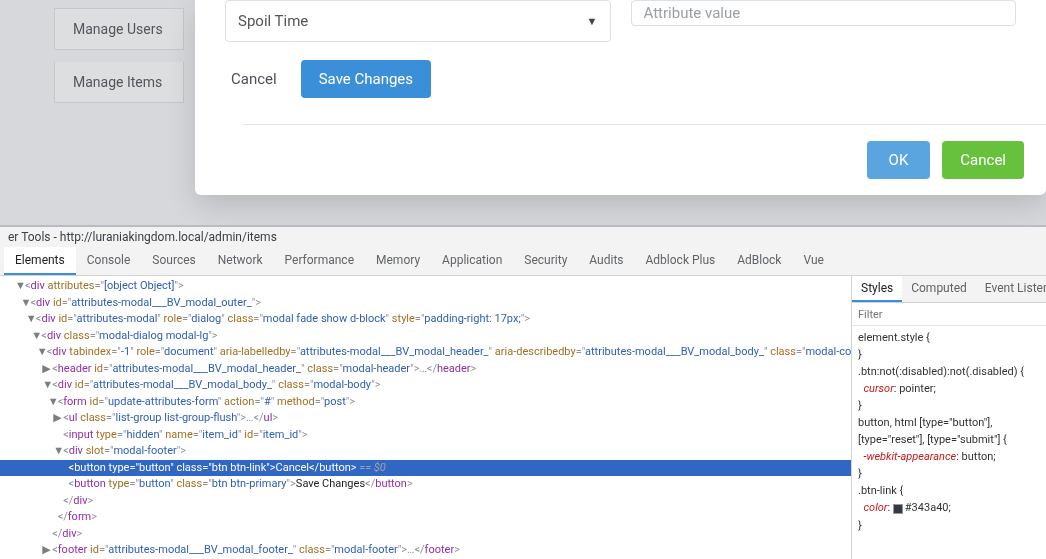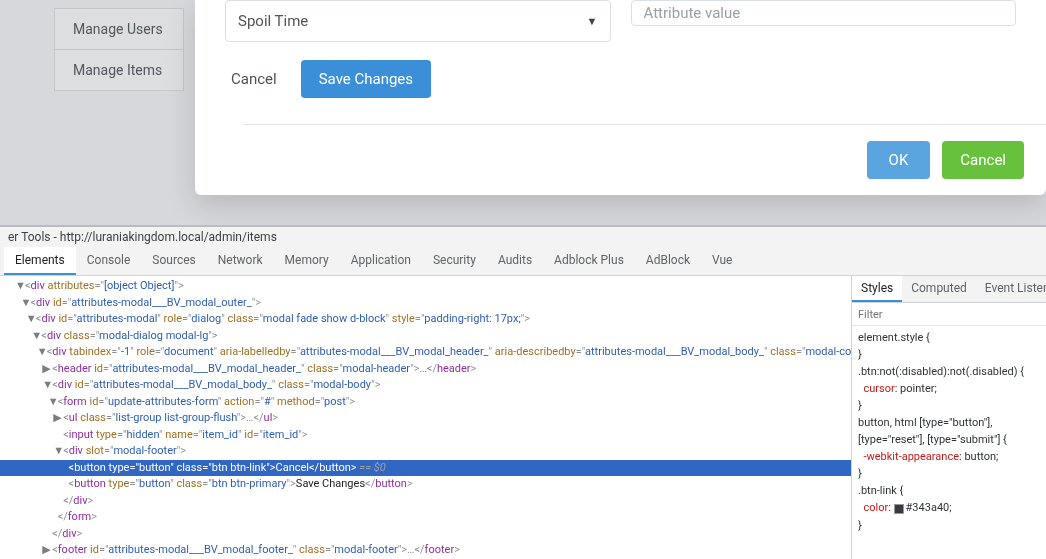--- a/index.html
+++ b/index.html
@@ -1,19 +1,19 @@
 <!DOCTYPE html>
 <html><head>
 <meta charset="utf-8">
 <style>
 * { margin: 0; padding: 0; box-sizing: border-box; font-family: -apple-system, BlinkMacSystemFont, "Segoe UI", Roboto, sans-serif; }
 body { width: 1046px; height: 559px; overflow: hidden; background: #f5f6f8; position: relative; }
 
 .page-bg { position: absolute; top: 0; left: 0; right: 0; height: 225px; background: #e9ebee; padding-top: 8px; }
-.sidebar { position: absolute; left: 54px; top: 8px; display: flex; flex-direction: column; gap: 0; }
+.sidebar { position: absolute; left: 54px; top: 8px; display: flex; flex-direction: column; gap: 12px; }
 .sidebtn { border: 1px solid #d6d8db; background: #f0f1f3; color: #5a5f66; padding: 12px 18px; font-size: 14px; width: 130px; text-align: left; cursor: pointer; }
 .sidebtn + .sidebtn { border-top: none; }
 .createbtn { position: absolute; right: 0; top: 14px; background: #3a8fd8; color: #fff; border: none; border-radius: 4px 0 0 4px; padding: 10px 18px; font-size: 15px; cursor: pointer; }
 
 .modal-overlay { position: absolute; top: 0; left: 0; right: 0; height: 225px; background: rgba(0,0,0,0.08); }
 .modal { position: absolute; left: 195px; top: 0; right: 0; background: #fff; border-radius: 0 0 6px 6px; box-shadow: 0 10px 30px rgba(0,0,0,0.15); }
 .modal-body { padding: 0 30px 16px 30px; }
 .attr-row { display: flex; gap: 20px; }
 .attr-select { flex: 1; border: 1px solid #dcdfe3; border-radius: 4px; height: 42px; padding: 0 12px; font-size: 15px; color: #555; background: #fff; display: flex; align-items: center; justify-content: space-between; cursor: pointer; text-align: right; }
 .attr-input { flex: 1; border: 1px solid #dcdfe3; border-radius: 4px; height: 26px; padding: 0 12px; font-size: 15px; color: #888; }
@@ -48,21 +48,21 @@
 .tri { display: inline-block; width: 10px; color: #7a7d81; cursor: pointer; }
 .ghost { color: #9ea2a6; font-style: italic; }
 .dt-side { width: 195px; border-left: 1px solid #d0d2d5; display: flex; flex-direction: column; }
 .dt-side-tabs { display: flex; border-bottom: 1px solid #d0d2d5; background: #f3f3f3; overflow: hidden; }
 .dt-side-tabs .stab { padding: 5px 9px; color: #606468; cursor: pointer; white-space: nowrap; }
 .dt-side-tabs .stab.active { background: #fff; border-bottom: 2px solid #3a8fd8; color: #202225; }
 .dt-filter { padding: 4px 6px; border-bottom: 1px solid #e3e5e8; }
 .dt-filter input { border: none; outline: none; width: 100%; font-size: 11px; color: #888; }
 .dt-styles { flex: 1; font-family: Menlo, Consolas, monospace; font-size: 11px; padding: 3px 6px; line-height: 1.55; color: #303335; overflow: hidden; }
 .dt-styles .rule { color: #303335; }
-.dt-styles .prop { color: #c41a16; }
+.dt-styles .prop { color: #c41a16; font-style: italic; }
 .dt-styles .pval { color: #303335; }
 .dt-styles .swatch { display: inline-block; width: 10px; height: 10px; border: 1px solid #999; vertical-align: middle; margin-right: 2px; }
 </style>
 </head>
 <body>
 
 <div class="page-bg">
   <div class="sidebar">
     <button class="sidebtn">Manage Users</button>
     <button class="sidebtn">Manage Items</button>
@@ -92,20 +92,21 @@
   </div>
 </div>
 
 <div class="devtools">
   <div class="dt-title">er Tools - http://luraniakingdom.local/admin/items</div>
   <div class="dt-tabs" id="dt-tabs">
       <div class="dt-tab active">Elements</div>
       <div class="dt-tab">Console</div>
       <div class="dt-tab">Sources</div>
       <div class="dt-tab">Network</div>
+      <div class="dt-tab">Performance</div>
       <div class="dt-tab">Memory</div>
       <div class="dt-tab">Application</div>
       <div class="dt-tab">Security</div>
       <div class="dt-tab">Audits</div>
       <div class="dt-tab">Adblock Plus</div>
       <div class="dt-tab">AdBlock</div>
       <div class="dt-tab">Vue</div>
     </div>
   <div class="dt-body">
     <div class="dt-dom" id="dt-dom">

